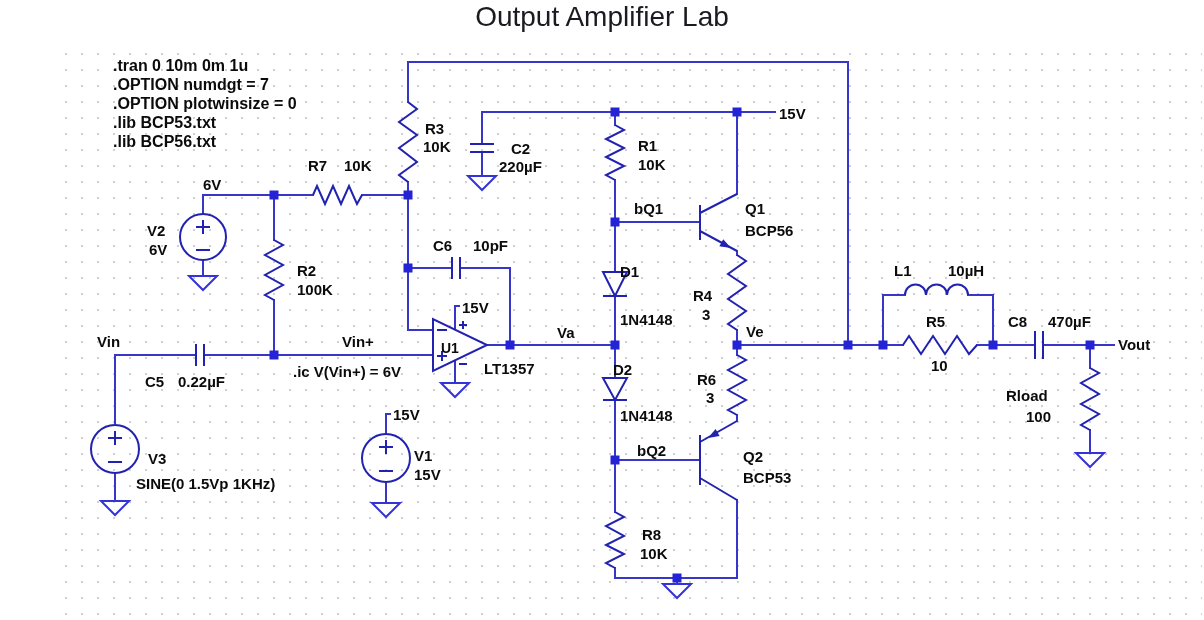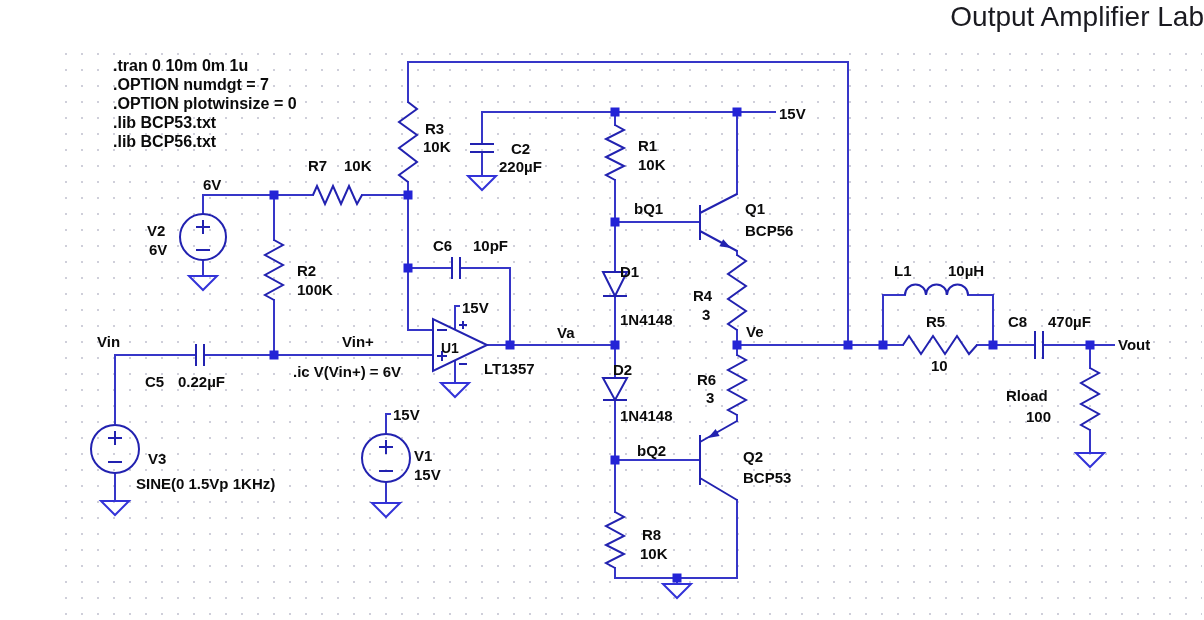--- a/index.html
+++ b/index.html
@@ -1,21 +1,21 @@
 <!DOCTYPE html>
 <html><head>
 <meta charset="utf-8">
 <style>
   html,body{margin:0;padding:0;background:#ffffff}
   #stage{position:relative;width:1204px;height:620px;overflow:hidden;
          font-family:"Liberation Sans",sans-serif;background:#ffffff}
   .grid{position:absolute;left:58px;top:46px;width:1144px;height:572px;
         background-image:radial-gradient(circle,#cfcfda 1px,rgba(255,255,255,0) 1.3px);
         background-size:16px 16px}
-  .title{position:absolute;top:1px;left:0;width:100%;text-align:right;
+  .title{position:absolute;top:1px;left:0;width:100%;text-align:center;
          font-size:28px;color:#1a1a20}
   svg.schem{position:absolute;left:0;top:0}
   .wire{stroke:#3636c8;stroke-width:2;fill:none;stroke-linecap:square}
   .sym{stroke:#2222b0;stroke-width:2;fill:none;stroke-linejoin:miter}
   .symf{fill:#2222b0;stroke:none}
   .opbody{fill:#ffffff;stroke:#2222b0;stroke-width:2}
   .gnd{stroke:#3333d8;stroke-width:2;fill:none}
   .jct{fill:#2424d6}
   .lbl{font-family:"Liberation Sans",sans-serif;font-weight:bold;font-size:15px;fill:#0b0b0b}
   .sm{font-size:14px}

